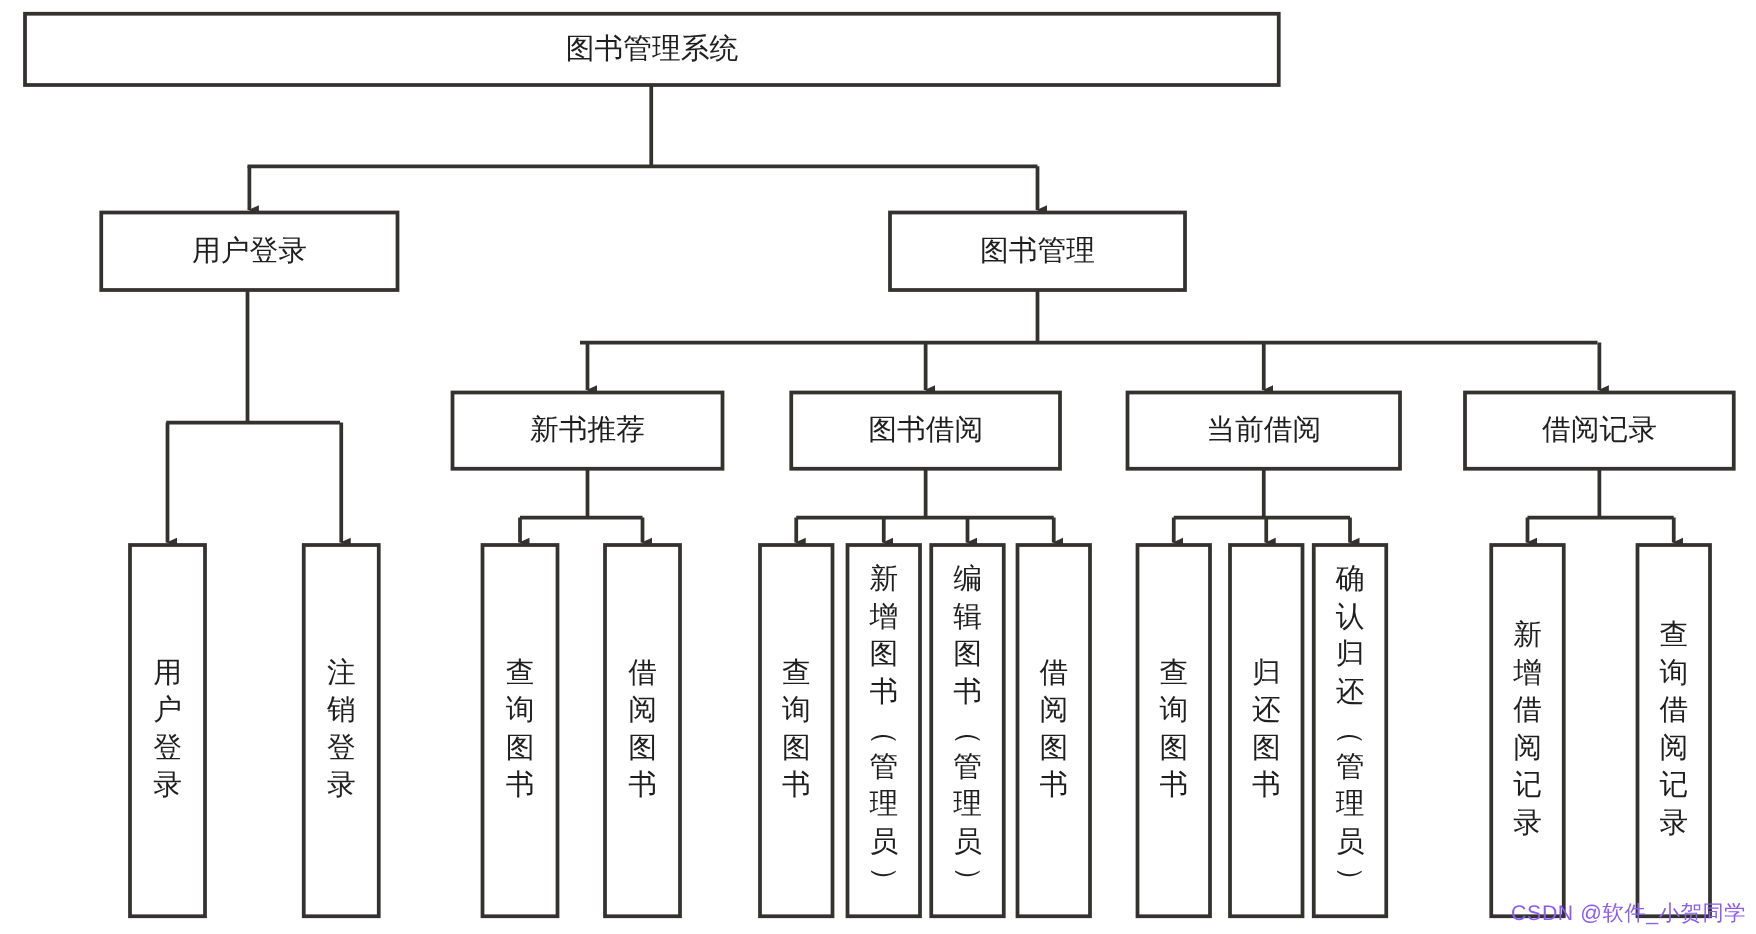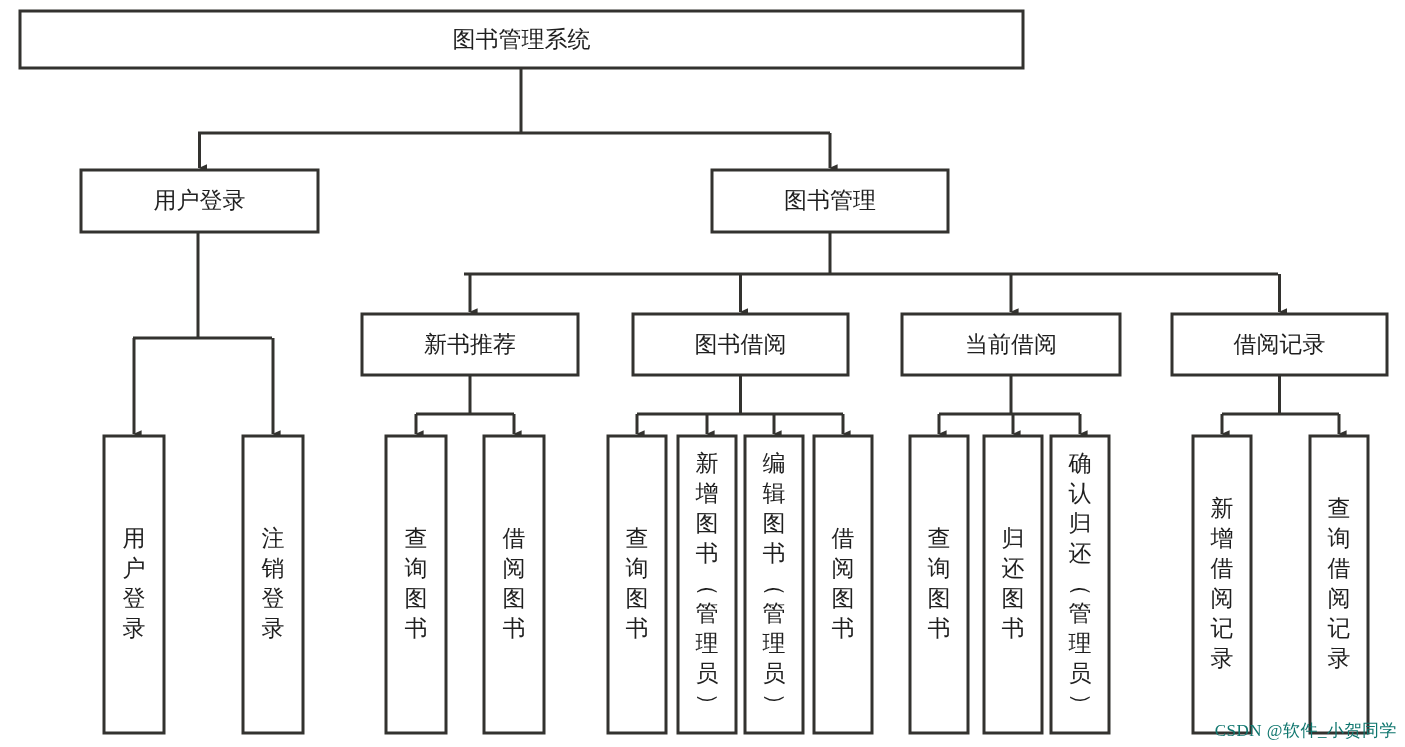--- a/index.html
+++ b/index.html
@@ -48,23 +48,23 @@
   .link {
     stroke: #33322f;
     stroke-width: 3;
     fill: none;
     stroke-linecap: butt;
   }
   .watermark {
     position: absolute;
     right: 8px;
     bottom: 5px;
-    font-family: Liberation Serif, serif;
+    font-family: Liberation Sans, sans-serif;
     font-size: 17px;
-    color: #0f766e;
+    color: #8b5cf6;
     white-space: nowrap;
     letter-spacing: 0.5px;
     margin-top: 42px;
   }
 </style>
 </head>
 <body>
 
 <div id="diagram-root">
   <svg class="flow" viewBox="0 0 1405 747">

